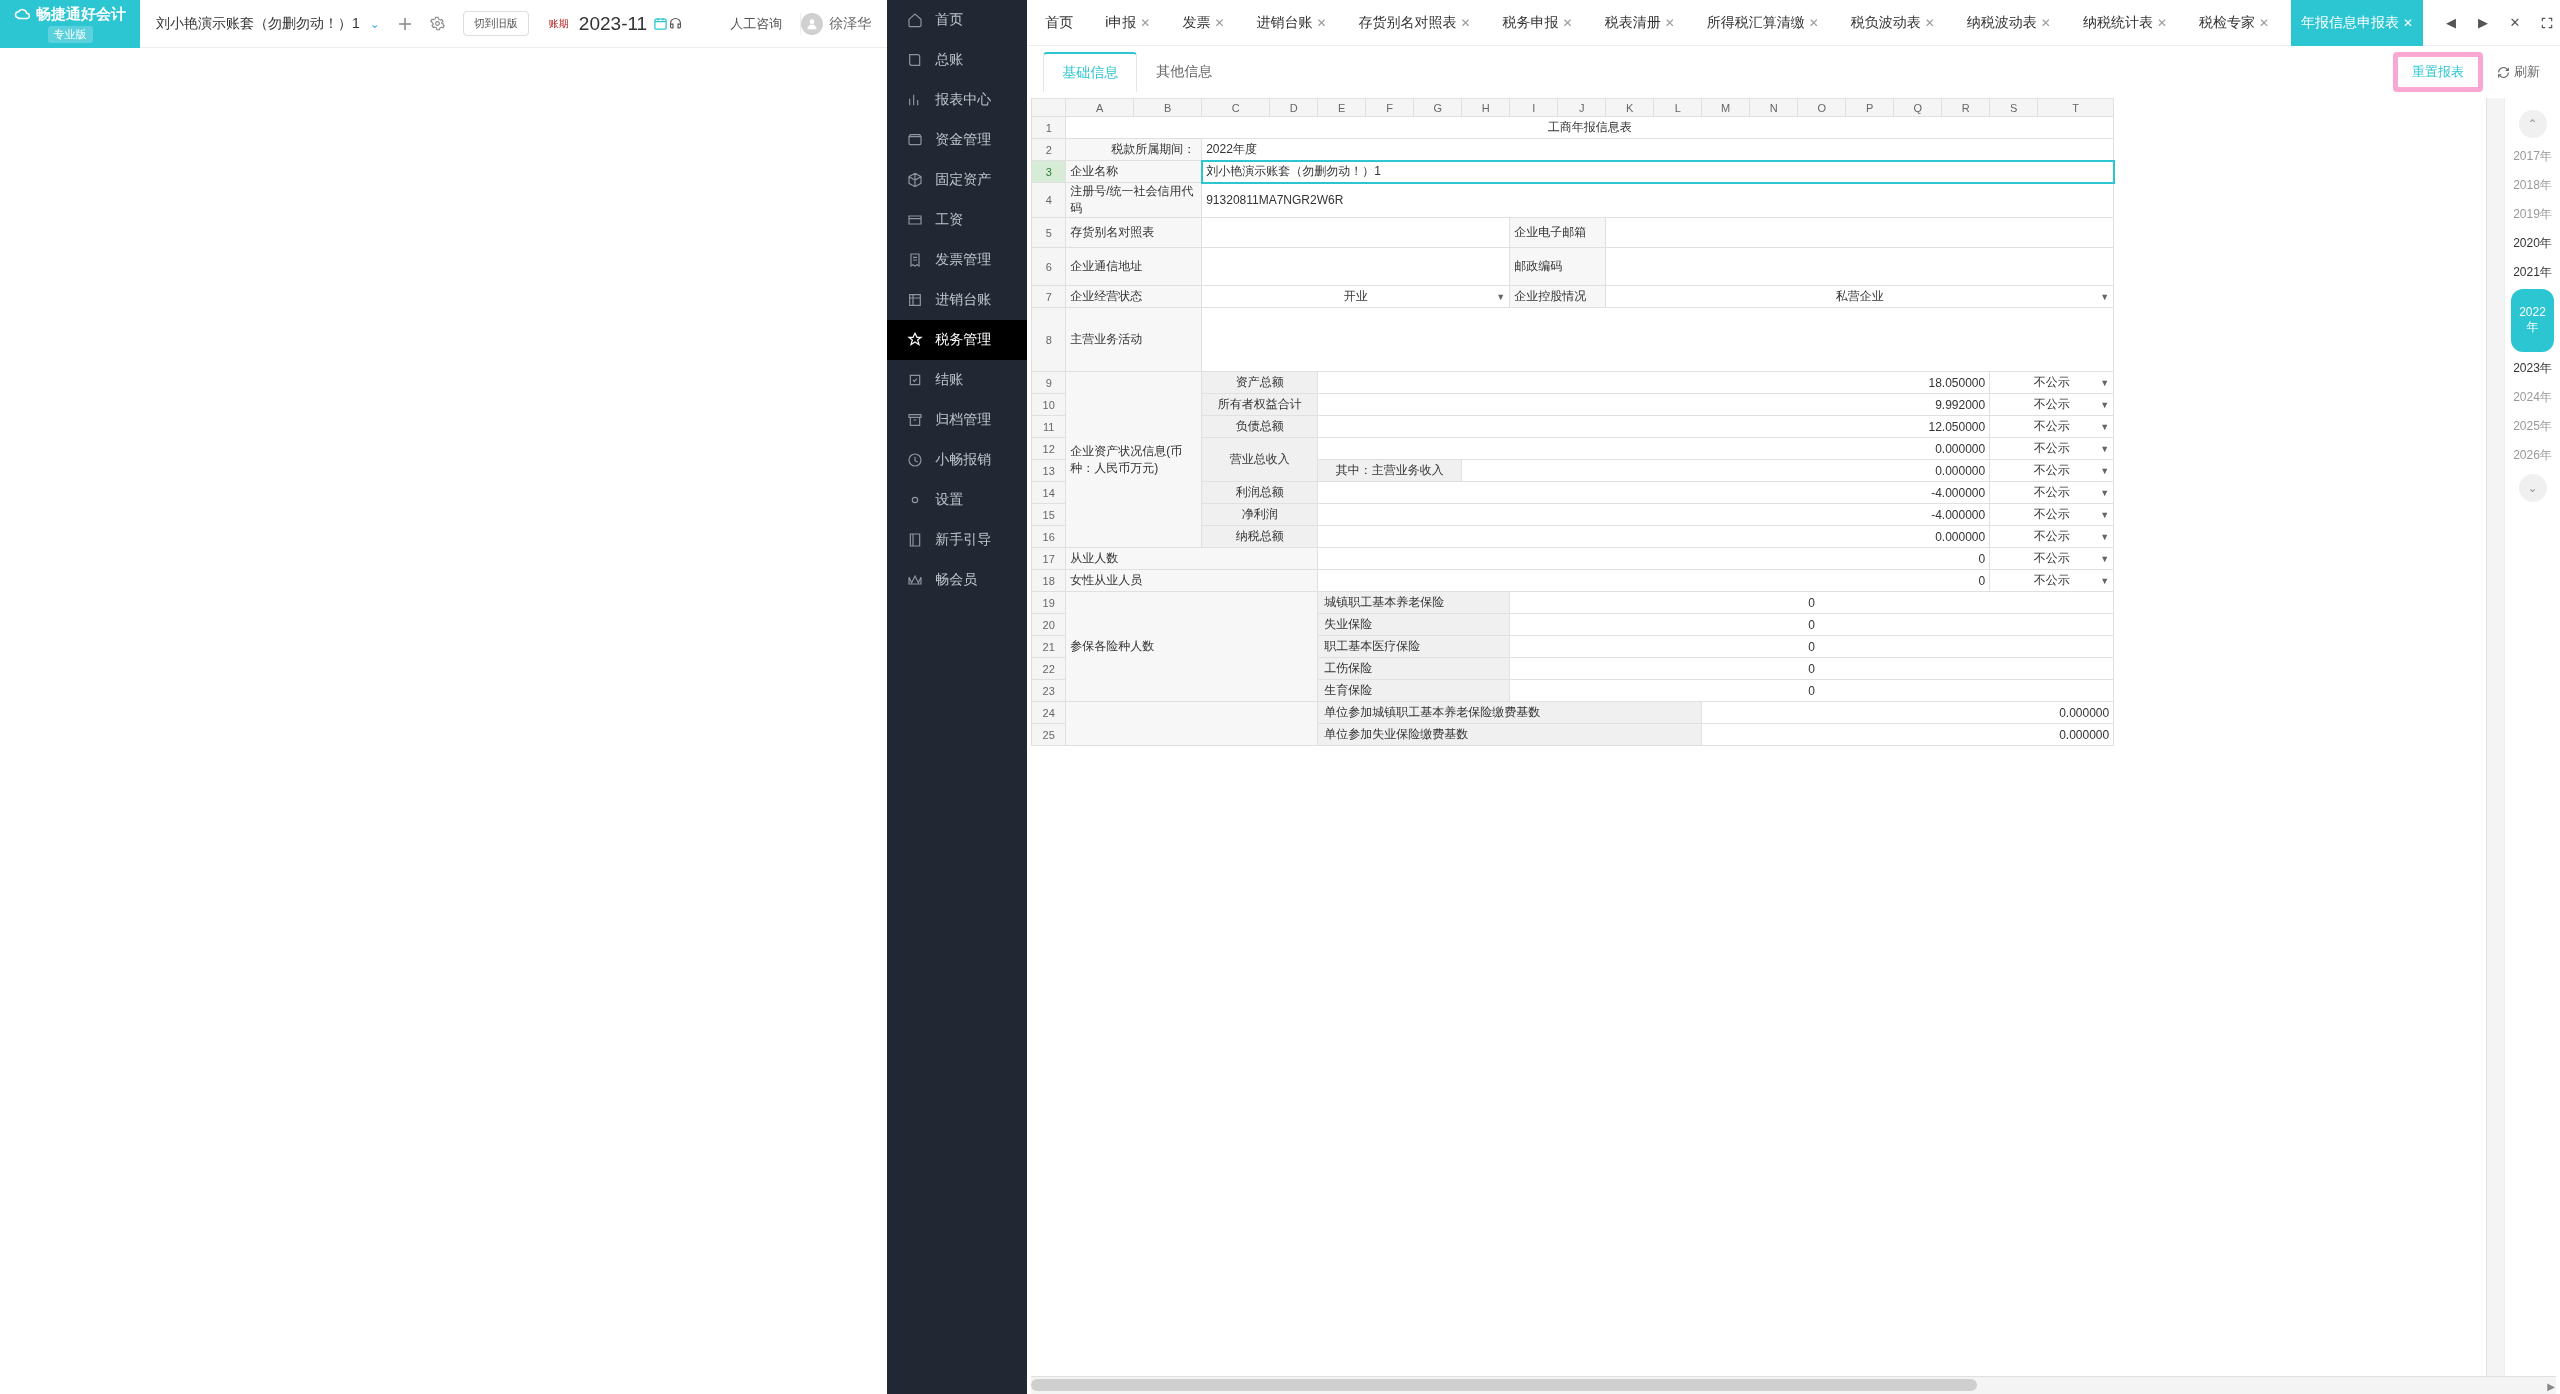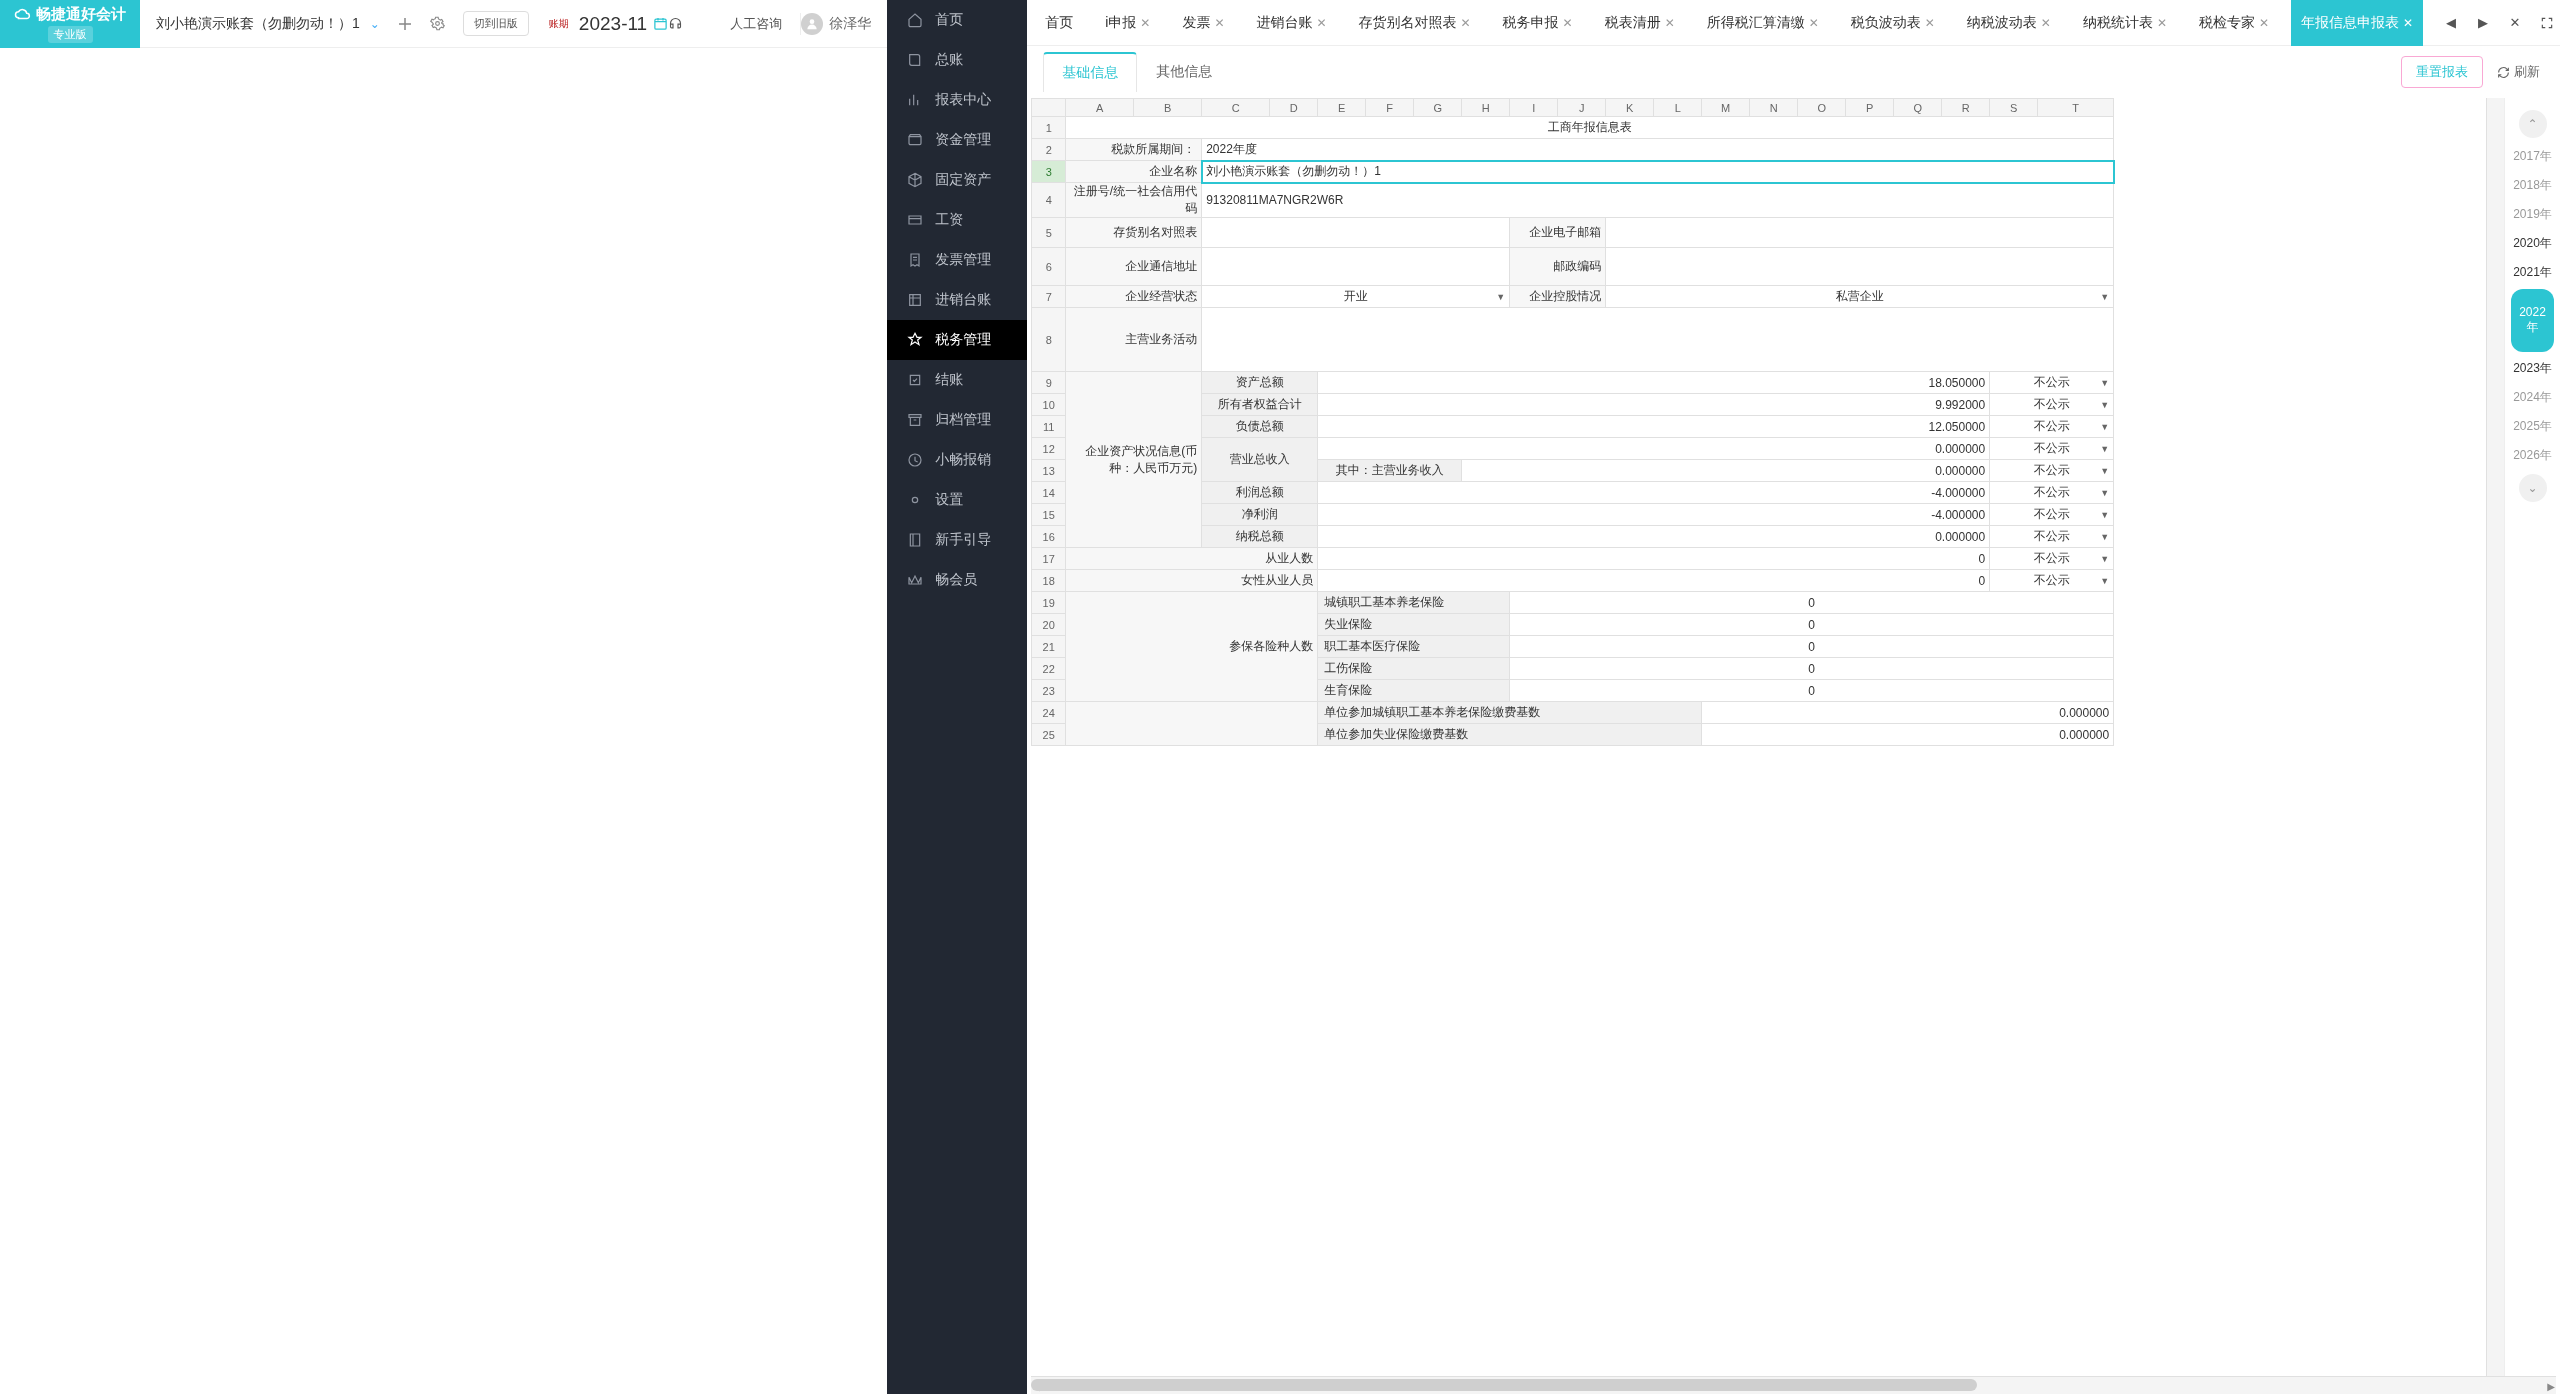--- a/index.html
+++ b/index.html
@@ -44,34 +44,34 @@
 .tab.active { background:#2cc5d2; color:#fff; }
 .tab.active .close { color:#fff; }
 .tab-ctrl { display:flex; align-items:center; margin-left:auto;}
 .tab-ctrl-btn { width:28px; height:28px; display:flex; align-items:center; justify-content:center; color:#555; cursor:pointer; margin:0 2px;}
 
 .toolbar { height:52px; display:flex; align-items:center; padding:0 20px 0 16px; }
 .subtabs { display:flex; }
 .subtab { padding:10px 18px; font-size:14px; color:#666; border:1px solid transparent; border-bottom:none; border-radius:4px 4px 0 0; cursor:pointer;}
 .subtab.active { color:#2cc5d2; border-color:#e6e6e6; background:#fff; border-top:2px solid #2cc5d2;}
 .tool-right { margin-left:auto; display:flex; align-items:center; gap:14px;}
-.reset-btn { border:1px solid #f9a8d4; color:#2cc5d2; background:#fff; padding:6px 14px; border-radius:4px; font-size:13px; cursor:pointer;}
+.reset-btn { border:5px solid #f9a8d4; color:#2cc5d2; background:#fff; padding:6px 14px; border-radius:4px; font-size:13px; cursor:pointer;}
 .refresh-btn { color:#666; font-size:13px; display:flex; align-items:center; cursor:pointer;}
 .refresh-btn svg{margin-right:4px;}
 
 
 .sheet-wrap { flex:1; display:flex; overflow:hidden; }
 .sheet { flex:1; overflow:auto; position:relative; padding:0 0 0 4px;}
 .grid { border-collapse:collapse; table-layout:fixed; }
 .grid th, .grid td { border:1px solid #e0e0e0; height:22px; font-size:12px; color:#333; vertical-align:middle; padding:0 4px; background:#fff;}
 .grid th { background:#f5f5f5; font-weight:400; text-align:center; color:#666; height:18px; font-size:11px;}
 .grid .rowhdr { background:#f5f5f5; text-align:center; color:#666; width:34px; font-size:11px;}
 .corner { background:#f5f5f5; width:34px;}
 .colA,.colB{width:68px;} .colC{width:68px;} .colD,.colE,.colF,.colG,.colH,.colI,.colJ,.colK,.colL,.colM,.colN,.colO,.colP,.colQ{width:48px;} .colR,.colS{width:48px;} .colT{width:76px;}
-.grid td.lbl { background:#f7f7f7; text-align:right; }
+.grid td.lbl { background:#f7f7f7; text-align:left; }
 .grid td.lbl-l { background:#f7f7f7; text-align:right; padding-right:6px;}
 .title-cell { text-align:center; font-size:15px; font-weight:500; }
 .sel-row .rowhdr { background:#d6ecd6; color:#2f7d32;}
 .sel-cell { outline:2px solid #2cc5d2; outline-offset:-1px; }
 .dd { position:relative; }
 .dd:after { content:"▼"; position:absolute; right:4px; top:50%; transform:translateY(-50%); font-size:9px; color:#666;}
 .num { text-align:right; padding-right:6px;}
 .center{text-align:center;}
 .subhdr{background:#f0f0f0!important;text-align:center;}
 

